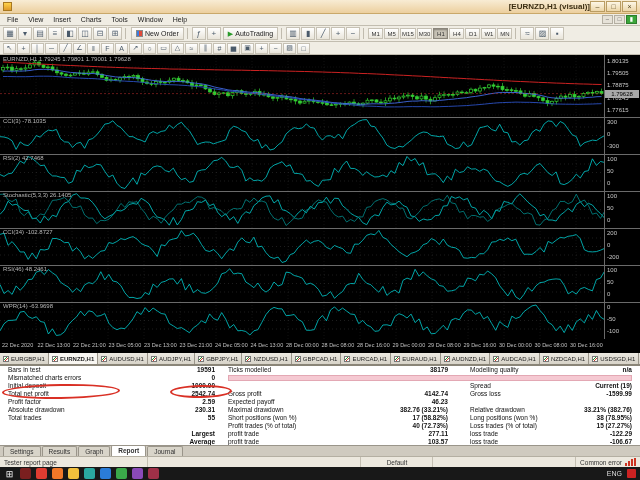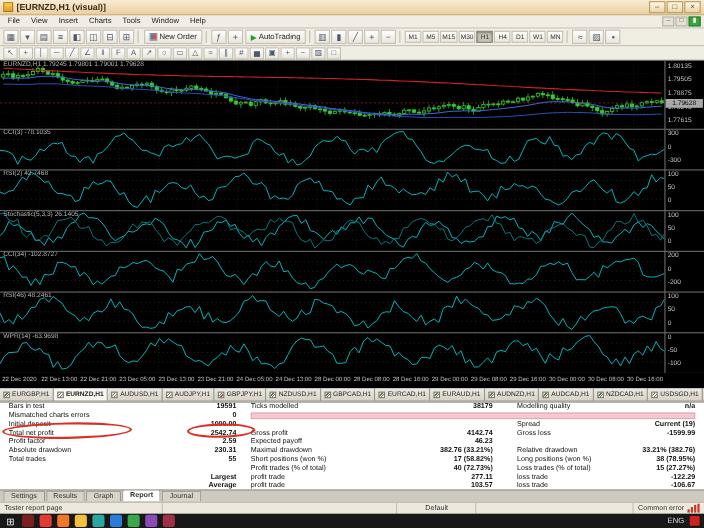--- a/index.html
+++ b/index.html
@@ -2,21 +2,21 @@
 <html><head>
 <meta charset="utf-8">
 <style>
 *{margin:0;padding:0;box-sizing:border-box}
 html,body{width:640px;height:480px;overflow:hidden;font-family:"Liberation Sans",sans-serif;background:#000}
 #app{position:relative;width:640px;height:480px;background:#d8d4cb;overflow:hidden}
 
 
 .titlebar{position:absolute;left:0;top:0;width:640px;height:14px;background:linear-gradient(#f8ecd4,#eccf9e);border-bottom:1px solid #c9a86a;display:flex;align-items:center;padding:0 3px}
 .appico{width:9px;height:9px;background:linear-gradient(#ffd24a,#e09a28);border:1px solid #a87820;margin-right:3px;flex:0 0 auto}
-.ttext{flex:1;text-align:left;font-size:8px;color:#3a2d12;font-weight:bold;white-space:nowrap;overflow:hidden}
+.ttext{flex:1;text-align:right;font-size:8px;color:#3a2d12;font-weight:bold;white-space:nowrap;overflow:hidden}
 .wbtns{display:flex;gap:1px;flex:0 0 auto}
 .wbtn{width:15px;height:11px;border:1px solid #b99c62;background:linear-gradient(#fdf6e6,#ecd6a8);font-size:7px;line-height:9px;text-align:center;color:#5a4a22}
 
 
 .menubar{position:absolute;left:0;top:14px;width:640px;height:12px;background:#f0ede4;border-bottom:1px solid #c2bdb0;display:flex;align-items:center;padding-left:2px}
 .mitem{font-size:7px;color:#222;padding:0 5px;line-height:11px}
 .mright{margin-left:auto;display:flex;align-items:center;gap:1px;padding-right:3px}
 .mdibtn{width:11px;height:9px;border:1px solid #b4afa2;background:#e6e2d8;font-size:6px;line-height:7px;text-align:center;color:#555}
 .mdigreen{background:#3aa63a;border-color:#2d7d2d;color:#fff}
 

